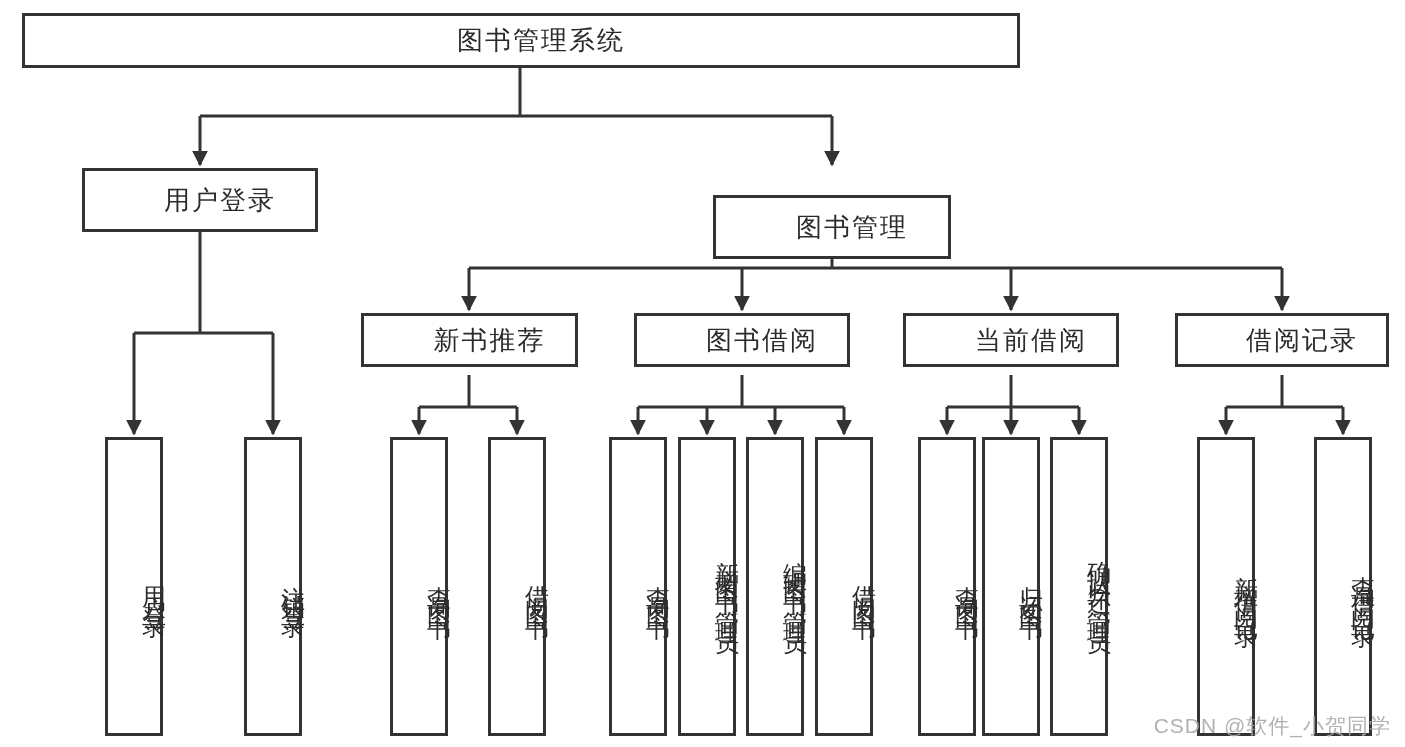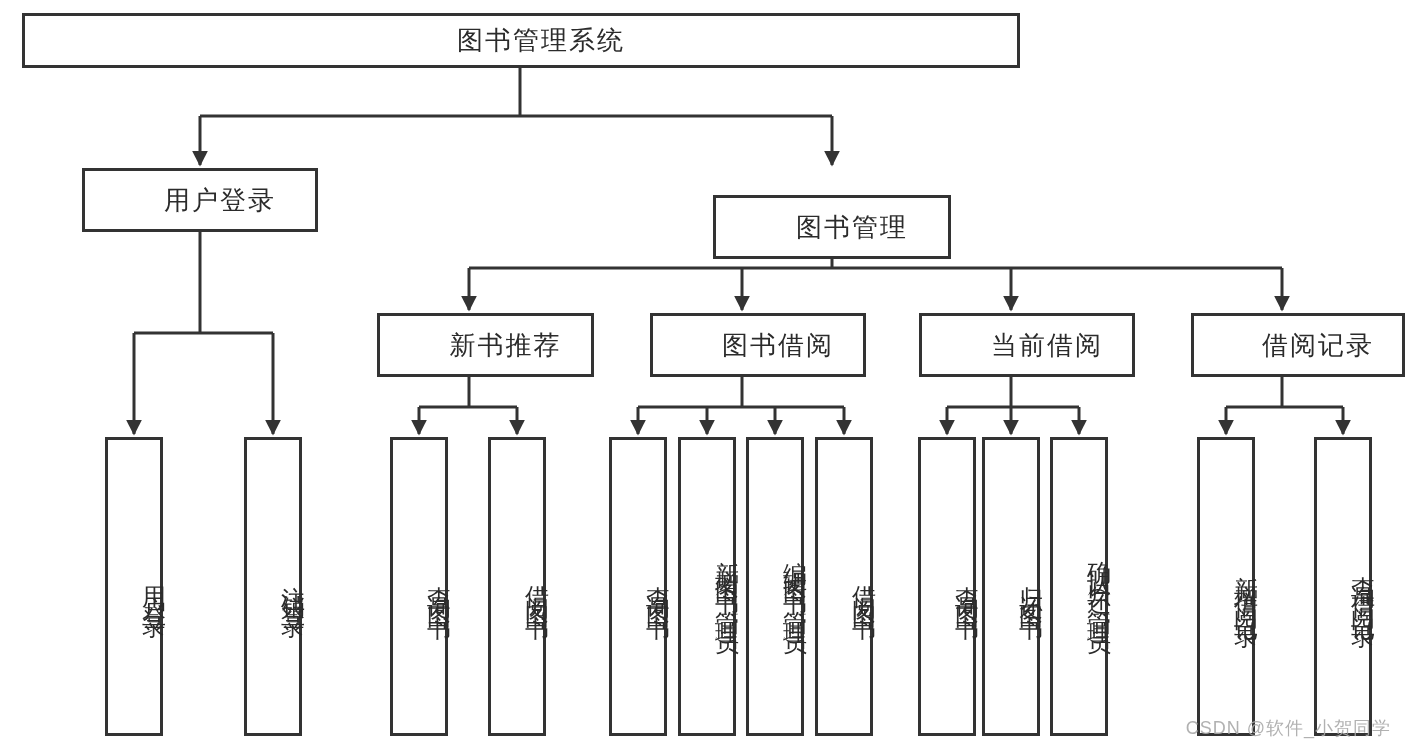--- a/index.html
+++ b/index.html
@@ -20,21 +20,21 @@
     color:#2b2b2b;
     padding-left:40px;
   }
   .hlabel{font-size:26px;letter-spacing:2px;white-space:nowrap;}
   
   #nd-root{left:22px;top:13px;width:998px;height:55px;}
   
   #nd-l2-0{left:82px;top:168px;width:236px;height:64px;}
   #nd-l2-1{left:713px;top:168px;width:238px;height:64px;margin-top:27px;}
   
-  .lvl3{top:313px;height:64px;margin-left:16px;}
+  .lvl3{top:313px;height:54px;}
   #nd-l3-0{left:361px;width:217px;}
   #nd-l3-1{left:634px;width:216px;}
   #nd-l3-2{left:903px;width:216px;}
   #nd-l3-3{left:1175px;width:214px;}
   
   .leaf{top:437px;width:58px;height:299px;}
   .vtext{
     writing-mode:vertical-rl;
     text-orientation:upright;
     font-size:24px;
@@ -43,21 +43,21 @@
     color:#2b2b2b;
   }
   #lf0{left:105px}  #lf1{left:244px}
   #lf2{left:390px}  #lf3{left:488px}
   #lf4{left:609px}  #lf5{left:678px}  #lf6{left:746px}  #lf7{left:815px}
   #lf8{left:918px}  #lf9{left:982px}  #lf10{left:1050px}
   #lf11{left:1197px} #lf12{left:1314px}
   .watermark{
     position:absolute;
     right:14px;bottom:7px;
-    font-size:18px;
+    font-size:21px;
     color:rgba(168,168,168,0.9);
     letter-spacing:1px;
     white-space:nowrap;
     z-index:5;
   }
 </style>
 </head>
 <body>
 
 <div class="stage">

